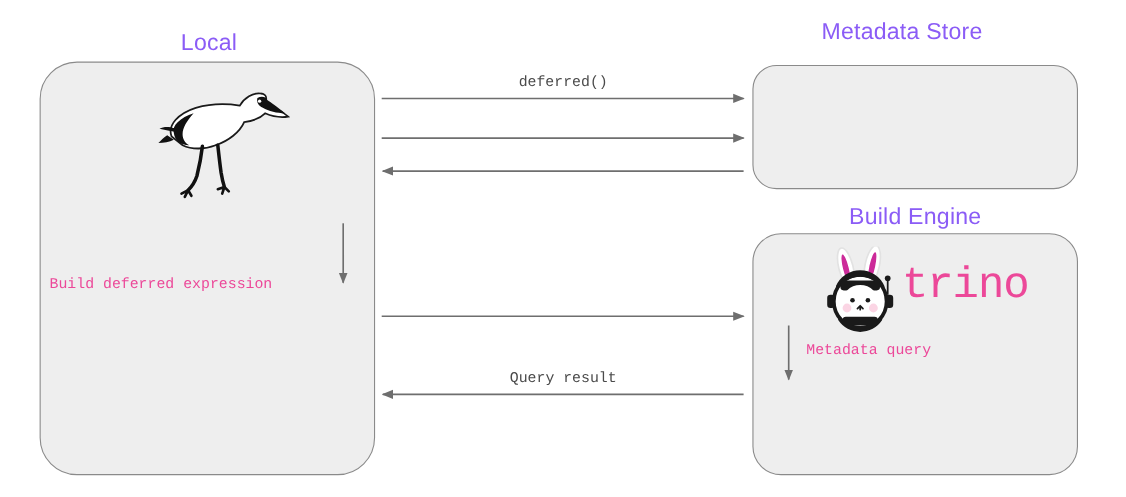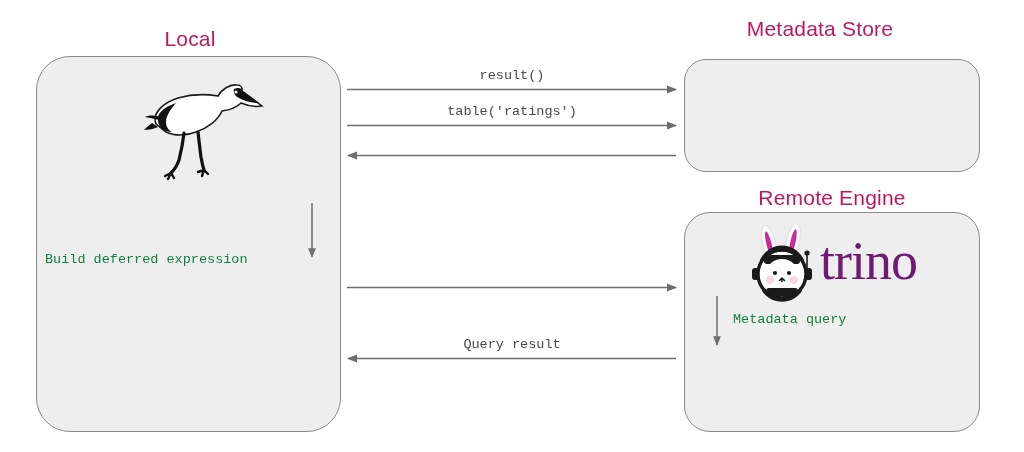--- a/index.html
+++ b/index.html
@@ -21,21 +21,21 @@
     width: 1024px;
     height: 452px;
   }
 
   
   .group-title {
     position: absolute;
     font-family: "Liberation Sans", sans-serif;
     font-size: 21px;
     font-weight: 400;
-    color: #be185d;
+    color: #8b5cf6;
     letter-spacing: 0.2px;
     white-space: nowrap;
     text-align: center;
   }
   #title-local      { left: 40px;  top: 27px;  width: 300px; }
   #title-metadata   { left: 672px; top: 17px;  width: 296px; }
   #title-remote     { left: 684px; top: 186px; width: 296px; }
 
   
   .box {
@@ -67,35 +67,35 @@
 
   
   #trino-logo {
     position: absolute;
     left: 750px; top: 224px;
     width: 192px; height: 78px;
   }
   #trino-wordmark {
     position: absolute;
     left: 820px; top: 228px;
-    font-family: Liberation Serif, serif;
-    font-size: 54px;
+    font-family: Liberation Mono, monospace;
+    font-size: 40px;
     font-weight: 400;
-    color: #701a75;
+    color: #ec4899;
     letter-spacing: -1px;
     line-height: 66px;
   }
 
   
   .mono-text {
     position: absolute;
     font-family: "Liberation Mono", "DejaVu Sans Mono", monospace;
     font-size: 13.5px;
     line-height: 19px;
-    color: #15803d;
+    color: #ec4899;
     white-space: pre;
   }
   #local-steps { left: 45px; top: 212px; }
   #execute-query-label { left: 733px; top: 310px; }
 
   
   .arrow-label {
     position: absolute;
     font-family: "Liberation Mono", "DejaVu Sans Mono", monospace;
     font-size: 13.5px;
@@ -114,21 +114,21 @@
 </style>
 </head>
 <body>
 
 <div class="canvas">
 
   <div class="group-title" id="title-local">Local</div>
 
   <div class="group-title" id="title-metadata">Metadata Store</div>
 
-  <div class="group-title" id="title-remote">Remote Engine</div>
+  <div class="group-title" id="title-remote">Build Engine</div>
 
   <div class="box" id="box-local"></div>
   <div class="box" id="box-metadata"></div>
   <div class="box" id="box-remote"></div>
 
   <svg id="ibis-logo" viewBox="0 0 150 122">
     <g>
 
       <path d="M34 62 C30 52 40 41 56 36 C70 32 84 32 96 34 C100 27 108 22 115 23
                C118 23 120 25 120 27 L120 33 C126 35 134 39 140 44
@@ -213,21 +213,20 @@
 
     <line x1="347" y1="287.5" x2="676" y2="287.5" stroke="#6e6e6e" stroke-width="1.5" marker-end="url(#arrowR)"></line>
 
     <line x1="676" y1="358.5" x2="348" y2="358.5" stroke="#6e6e6e" stroke-width="1.5" marker-end="url(#arrowL)"></line>
 
     <line x1="312" y1="203" x2="312" y2="257" stroke="#6e6e6e" stroke-width="1.5" marker-end="url(#arrowD)"></line>
 
     <line x1="717" y1="296" x2="717" y2="345" stroke="#6e6e6e" stroke-width="1.5" marker-end="url(#arrowD)"></line>
   </svg>
 
-  <div class="arrow-label" style="left:347px; top:68px;  width:330px;">result()</div>
-
-  <div class="arrow-label" style="left:347px; top:104px; width:330px;">table('ratings')</div>
+  <div class="arrow-label" style="left:347px; top:68px;  width:330px;">deferred()</div>
+
 
 
 
   <div class="arrow-label" style="left:347px; top:337px; width:330px;">Query result</div>
 
 </div>
 
 </body></html>

